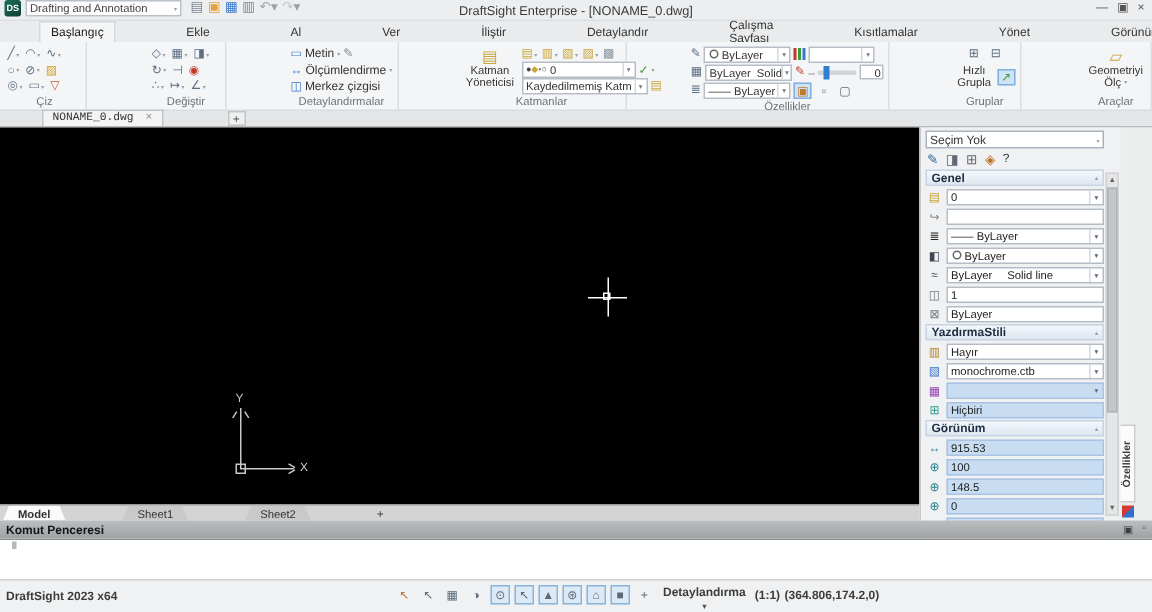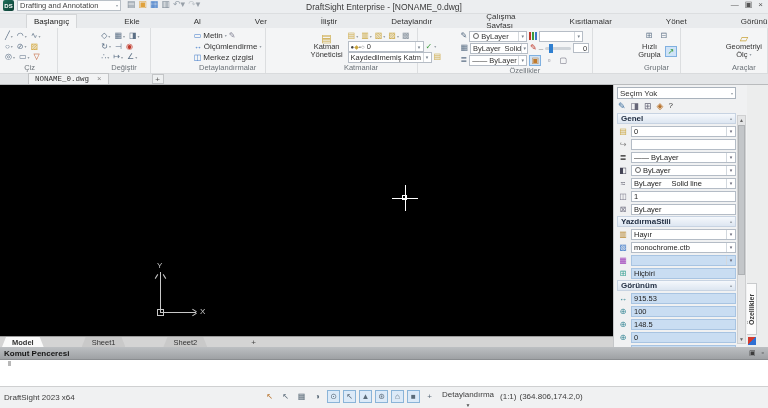--- a/index.html
+++ b/index.html
@@ -98,21 +98,21 @@
   #cmdbar b{font-size:8px;color:#141414;}
   #cmdbar .ic{margin-left:auto;display:flex;gap:6px;color:#3c3c3c;font-size:7px;}
   #cmdarea{left:0;top:359px;width:768px;height:27px;background:#fff;border-top:1px solid #8a8d90;}
   .splittick{position:absolute;left:8px;top:1px;width:3px;height:5px;background:#b8b8b8;}
 
   
   #statusbar{left:0;top:386px;width:768px;height:22px;background:#f0f1f2;border-top:1px solid #cfd0d1;display:flex;align-items:center;padding:0 4px;color:#3c3c3c;}
   #statustools{position:absolute;left:263px;top:390px;display:flex;align-items:center;gap:3px;}
   .sic{width:13px;height:13px;display:flex;align-items:center;justify-content:center;font-size:8px;color:#5a6a78;}
   .sic.box{border:1px solid #8ab4d8;background:#dceaf8;}
-  .statxt{font-size:8px;color:#3c3c3c;}
+  .statxt{font-size:8px;color:#3c3c3c;font-weight:bold;}
   .scombo{display:flex;align-items:center;gap:3px;padding:0 3px;height:13px;flex-direction:column;}
 </style>
 </head>
 <body>
 
 <div class="abs" id="titlebar">
   <div class="logo">DS</div>
   <div class="wscombo">
     <span>Drafting and Annotation</span>
     <span class="car">▾</span>

